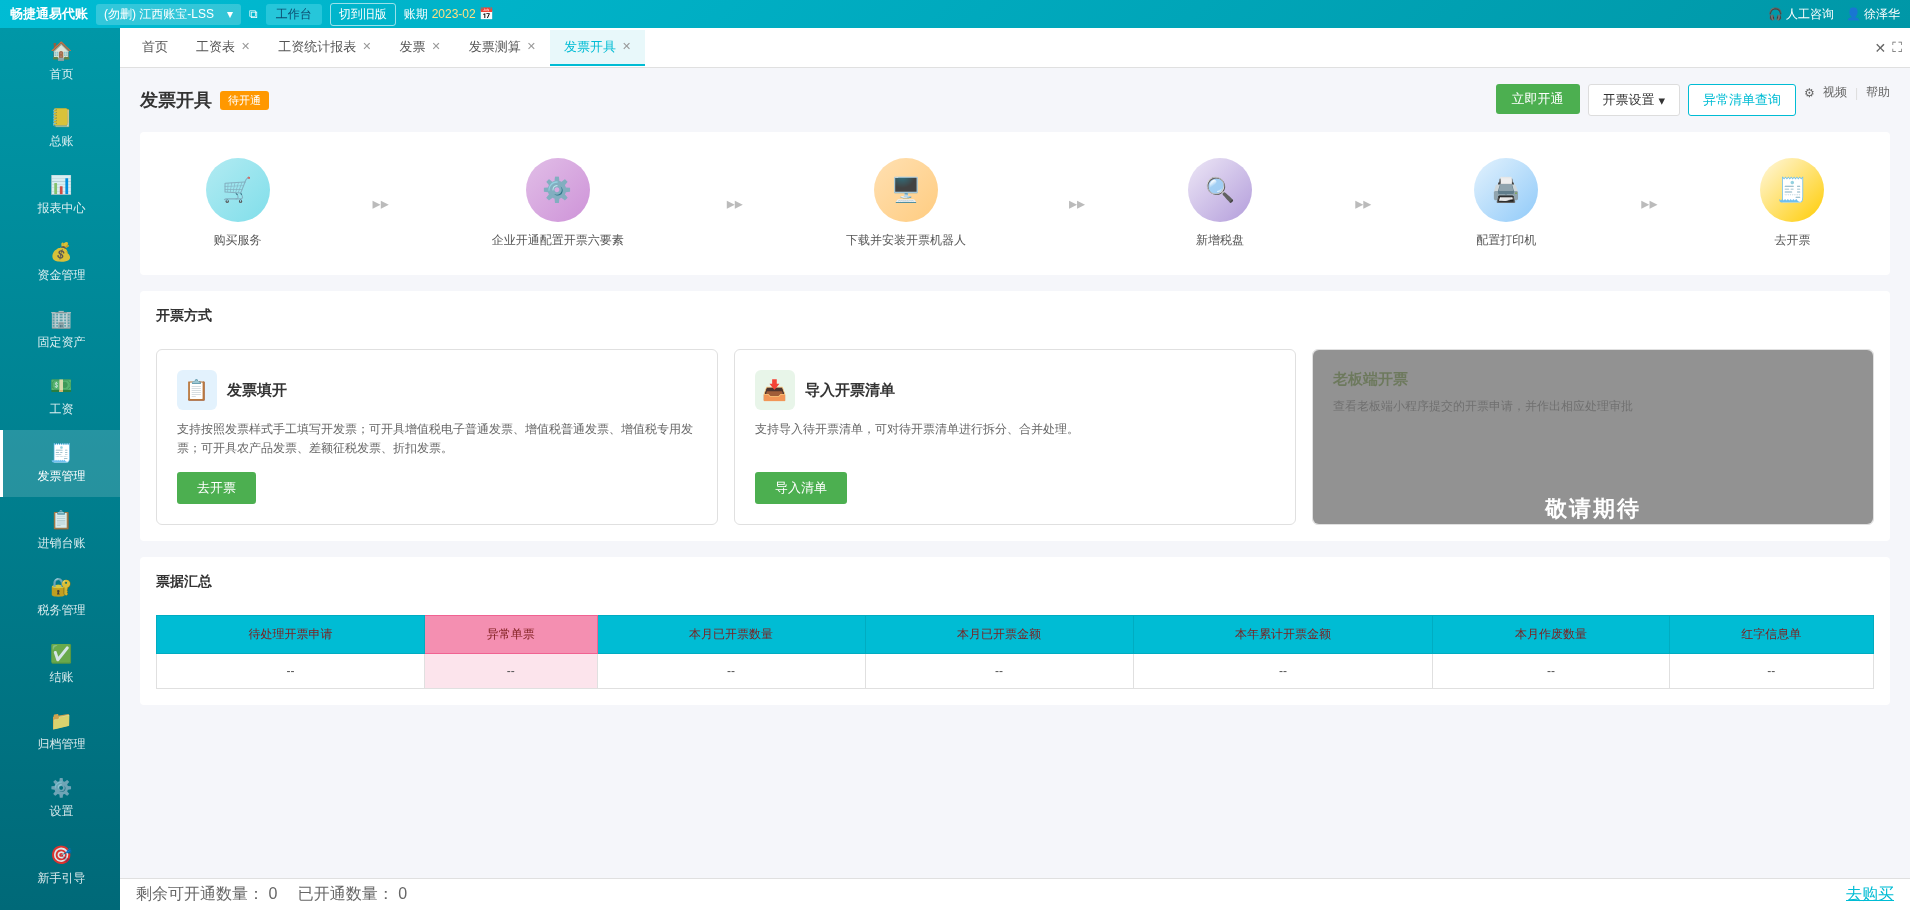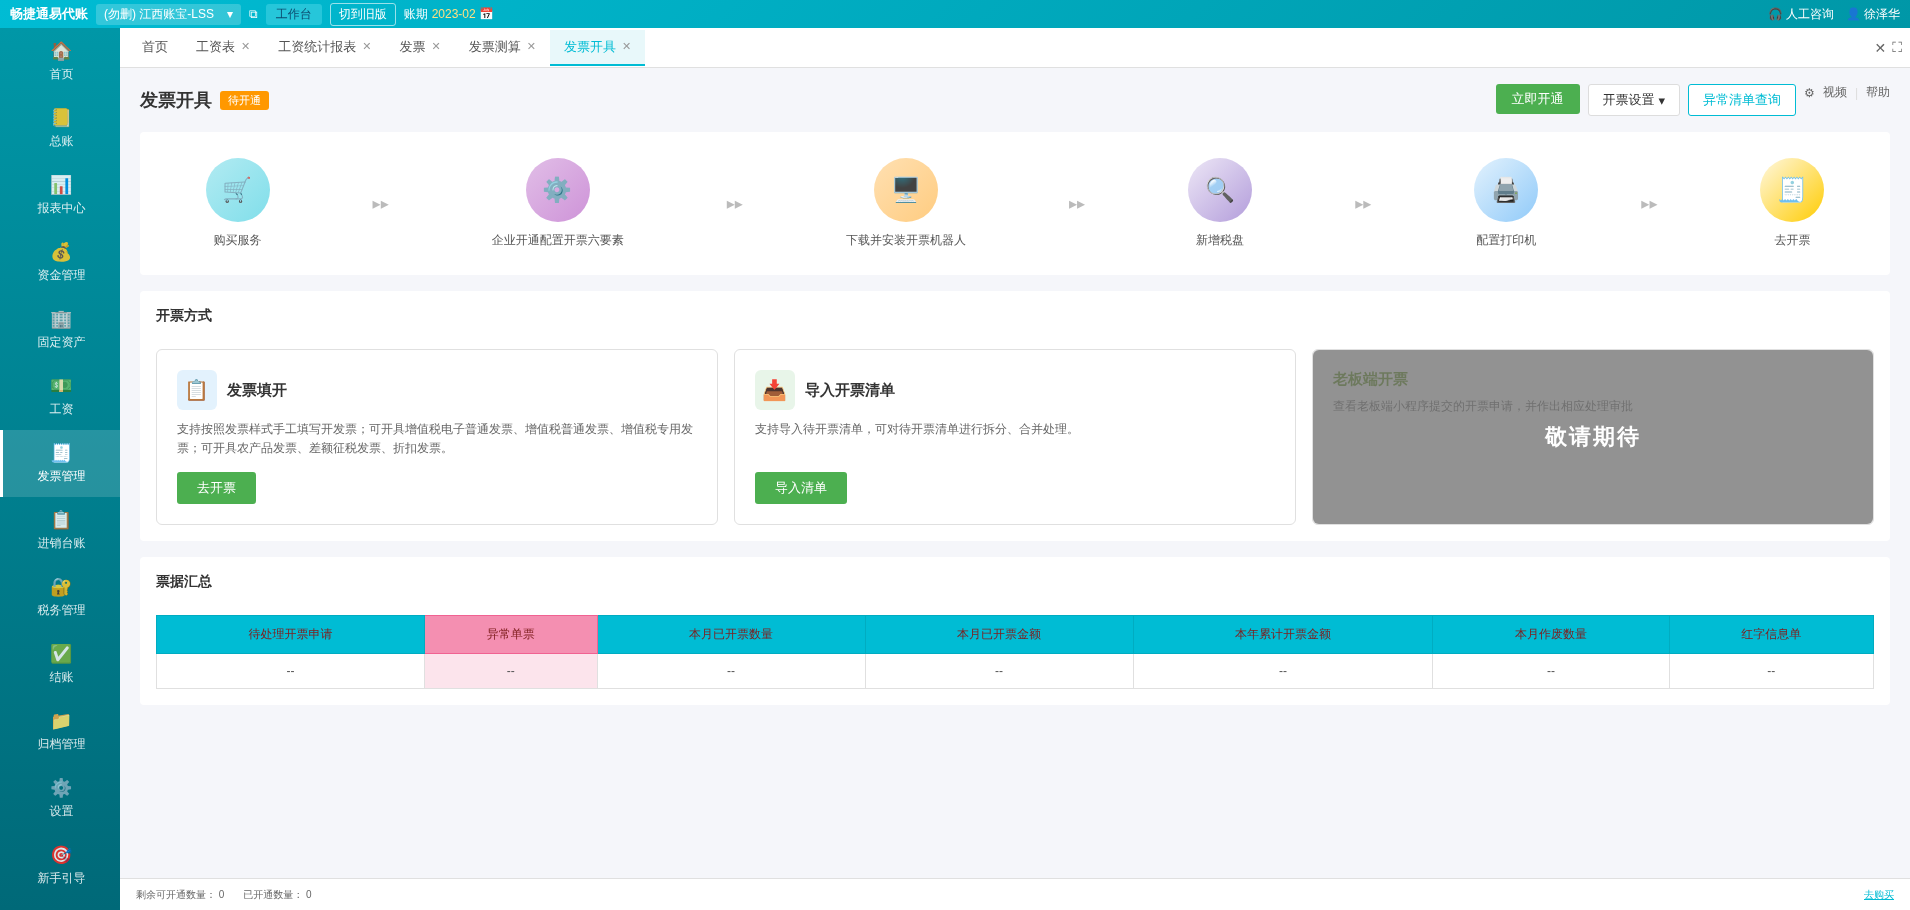--- a/index.html
+++ b/index.html
@@ -67,33 +67,33 @@
     .flow-arrow { color: #bbb; font-size: 16px; margin: 0 4px; }
 
     
     .invoice-methods { display: grid; grid-template-columns: 1fr 1fr 1fr; gap: 16px; margin-top: 8px; }
     .method-card { border: 1px solid #e0e0e0; border-radius: 6px; padding: 20px; display: flex; flex-direction: column; }
     .method-card-header { display: flex; align-items: center; gap: 10px; margin-bottom: 10px; }
     .method-icon { width: 40px; height: 40px; border-radius: 6px; background: #e3f2fd; display: flex; align-items: center; justify-content: center; font-size: 20px; }
     .method-title { font-size: 15px; font-weight: bold; color: #333; }
     .method-desc { font-size: 12px; color: #666; line-height: 1.6; flex: 1; }
     .method-btn { align-self: flex-start; margin-top: 14px; background: #4caf50; color: white; border: none; padding: 7px 20px; border-radius: 3px; cursor: pointer; font-size: 13px; }
-    .coming-soon-overlay { position: absolute; top: 0; left: 0; right: 0; bottom: 0; background: rgba(120,120,120,0.75); border-radius: 6px; display: flex; align-items: center; justify-content: center; }
+    .coming-soon-overlay { position: absolute; top: 0; left: 0; right: 0; bottom: 0; background: rgba(120,120,120,0.75); border-radius: 6px; display: flex; align-items: flex-end; justify-content: center; }
     .coming-soon-text { font-size: 22px; font-weight: bold; color: white; letter-spacing: 2px; }
     .method-card-title-only { font-size: 15px; font-weight: bold; color: white; margin-bottom: 8px; }
 
     
     .summary-table { width: 100%; border-collapse: collapse; }
     .summary-table th { background: #00bcd4; color: #7f1d1d; padding: 10px 8px; font-size: 12px; text-align: center; font-weight: normal; border: 1px solid #00acc1; }
     .summary-table th.pink { background: #f48fb1; border: 1px solid #f06292; }
     .summary-table td { text-align: center; padding: 10px 8px; font-size: 12px; color: #555; border: 1px solid #e0e0e0; }
     .summary-table td.pink-bg { background: #fce4ec; }
 
     
-    .status-bar { height: 32px; background: white; border-top: 1px solid #e0e0e0; display: flex; align-items: center; padding: 0 16px; font-size: 10px; color: #666; gap: 16px; flex-shrink: 0; justify-content: space-between; }
+    .status-bar { height: 32px; background: white; border-top: 1px solid #e0e0e0; display: flex; align-items: center; padding: 0 16px; font-size: 16px; color: #666; gap: 16px; flex-shrink: 0; justify-content: space-between; }
     .status-bar-link { color: #00bcd4; cursor: pointer; }
   </style>
 </head>
 <body>
 
 <div class="top-bar">
   <div class="top-bar-left">
     <span class="top-bar-logo">畅捷通易代账</span>
     <div class="top-bar-company">
       <span>(勿删) 江西账宝-LSS</span>

